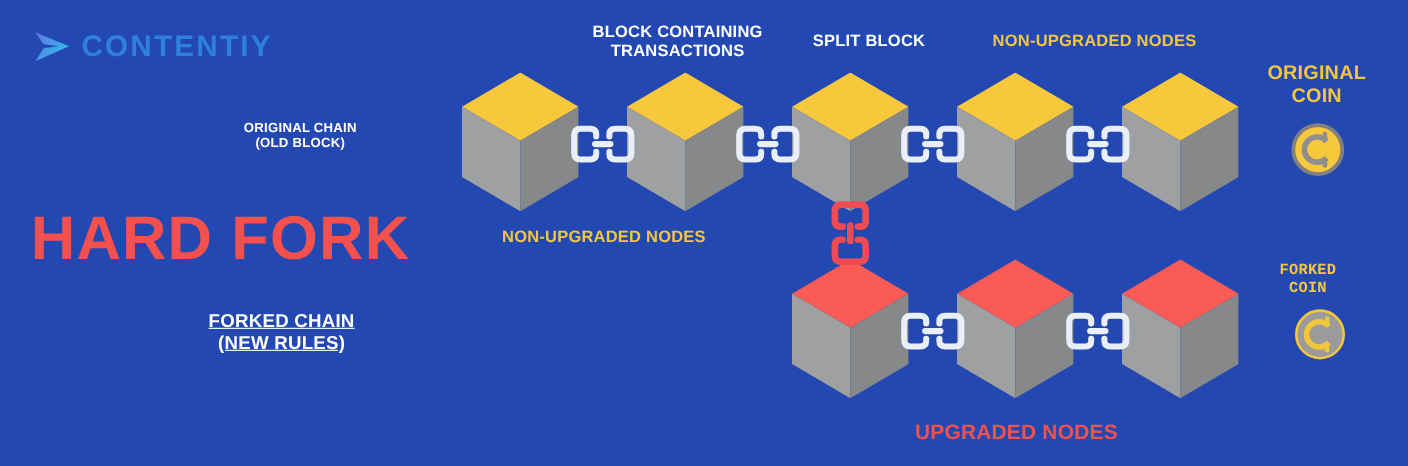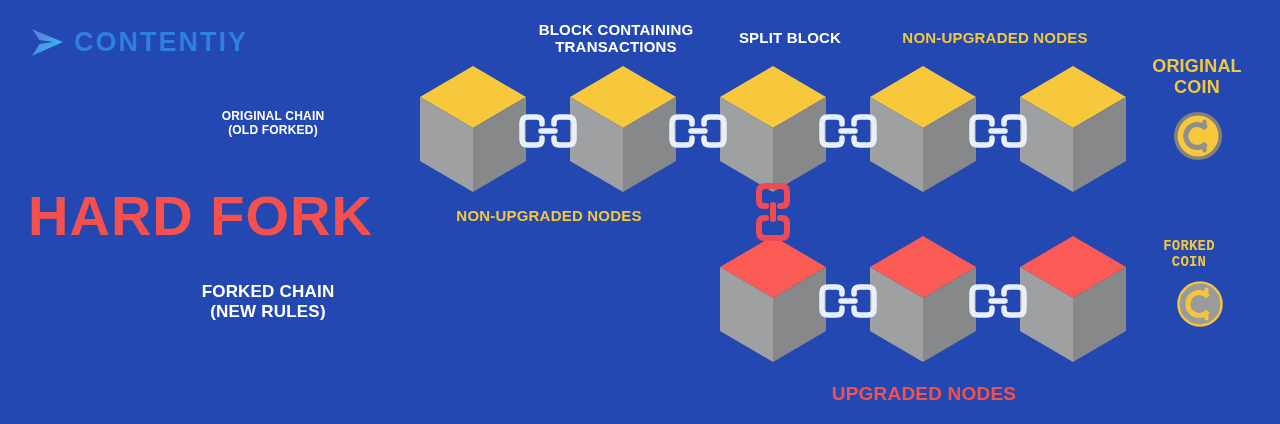--- a/index.html
+++ b/index.html
@@ -28,21 +28,21 @@
   .hard-fork{left:28px; top:188px; width:360px; color:var(--red);
     font-size:56px; letter-spacing:1px; line-height:1; white-space:nowrap;}
 
   .genesis{left:394px; top:29px; width:160px; font-size:15px;}
   .block-containing{left:526px; top:21px; width:180px; font-size:15px;}
   .split-block{left:720px; top:29px; width:140px; font-size:15px;}
   .nonupg-top{left:893px; top:29px; width:204px; font-size:15px;}
   .nonupg-mid{left:449px; top:207px; width:200px; font-size:15px;}
   .upgraded{left:804px; top:383px; width:240px; font-size:19px;}
   .orig-chain{left:173px; top:110px; width:200px; font-size:12px;}
-  .fork-chain{left:168px; top:282px; width:200px; font-size:17px;}
+  .fork-chain{left:156px; top:282px; width:200px; font-size:17px;text-decoration:underline;}
 
   .coin-label-1{left:1136px; top:56px; width:122px; font-size:18px;}
   .coin-label-2{left:1129px; top:238px; width:120px; font-size:14px;font-family:Liberation Mono, monospace;}
   .coin-svg-1{left:1173px; top:111px;}
   .coin-svg-2{left:1175px; top:279px;}
 </style>
 </head>
 <body>
 
 <div class="canvas">
@@ -57,21 +57,21 @@
             <stop offset="1" stop-color="#2BC0EE"></stop>
         </linearGradient>
       </defs>
       <path d="M2 5 L31 17 L2 30 L9 18.8 L22 17 L9 15.2 Z" fill="url(#lg)"></path>
     </svg>
     <span class="logo-text">CONTENTIY</span>
   </div>
 
   <div class="abs lbl white orig-chain">
     <div>ORIGINAL CHAIN</div>
-    <div>(OLD FORKED)</div>
+    <div>(OLD BLOCK)</div>
   </div>
   <div class="abs lbl white fork-chain">
     <div>FORKED CHAIN</div>
     <div>(NEW RULES)</div>
   </div>
 
   <div class="abs lbl white block-containing">
     <div>BLOCK CONTAINING</div>
     <div>TRANSACTIONS</div>
   </div>

